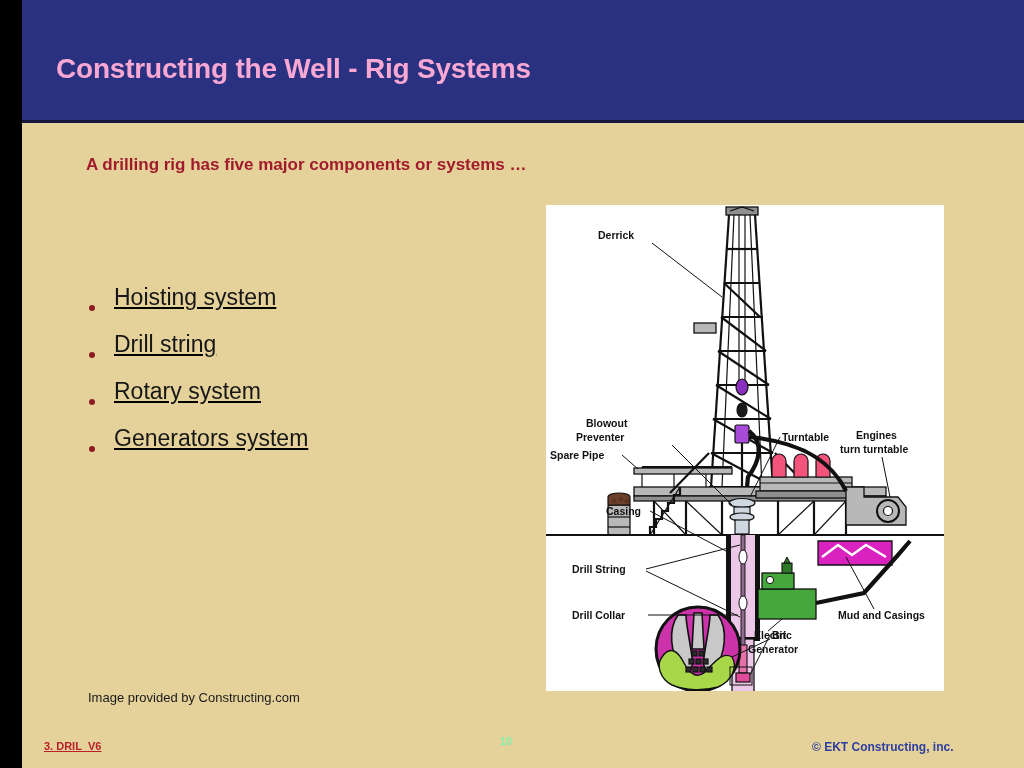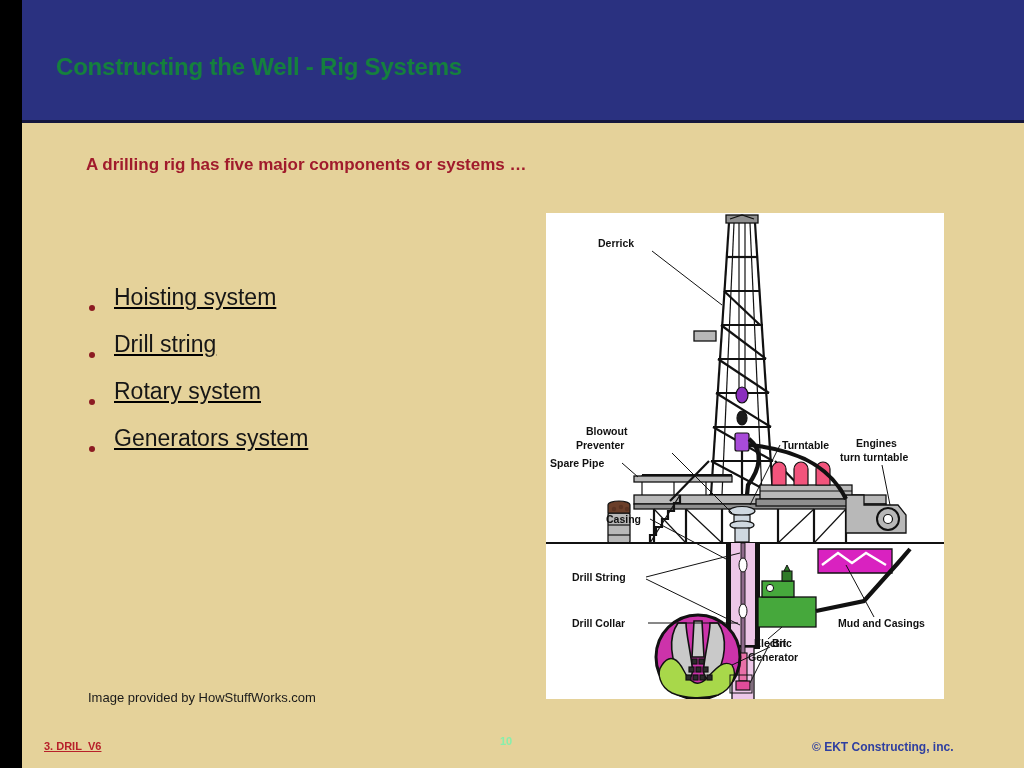--- a/index.html
+++ b/index.html
@@ -46,23 +46,23 @@
     left: 22px;
     top: 120px;
     width: 1002px;
     height: 3px;
     background: #14163c;
   }
   #page-title {
     position: absolute;
     left: 56px;
     top: 53px;
-    font-size: 24px;
+    font-size: 28px;
     font-weight: bold;
-    color: #15803d;
+    color: #f9a8d4;
     letter-spacing: -0.2px;
     white-space: nowrap;
   }
 
   
   #subtitle {
     position: absolute;
     left: 86px;
     top: 155px;
     font-size: 17px;
@@ -143,21 +143,20 @@
 
   
   #figure-box {
     position: absolute;
     left: 546px;
     top: 205px;
     width: 398px;
     height: 486px;
     background: #5eead4;
     overflow: hidden;
-    margin-top: 8px;
   }
   #figure-svg { display: block; }
 </style>
 </head>
 <body>
 
 <div id="slide-root">
 
   <div id="slide-body"></div>
 
@@ -179,21 +178,21 @@
     <div class="bullet-row">
       <span class="bullet-dot"></span>
       <span class="bullet-text">Rotary system</span>
     </div>
     <div class="bullet-row">
       <span class="bullet-dot"></span>
       <span class="bullet-text">Generators system</span>
     </div>
   </div>
 
-  <div id="image-credit">Image provided by HowStuffWorks.com</div>
+  <div id="image-credit">Image provided by Constructing.com</div>
 
   <div id="footer-left">3. DRIL_V6</div>
   <div id="footer-page">10</div>
   <div id="footer-right">© EKT Constructing, inc.</div>
 
   <div id="figure-box">
     <svg id="figure-svg" width="398" height="486" viewBox="0 0 398 486">
 
       <defs>
         <style>

